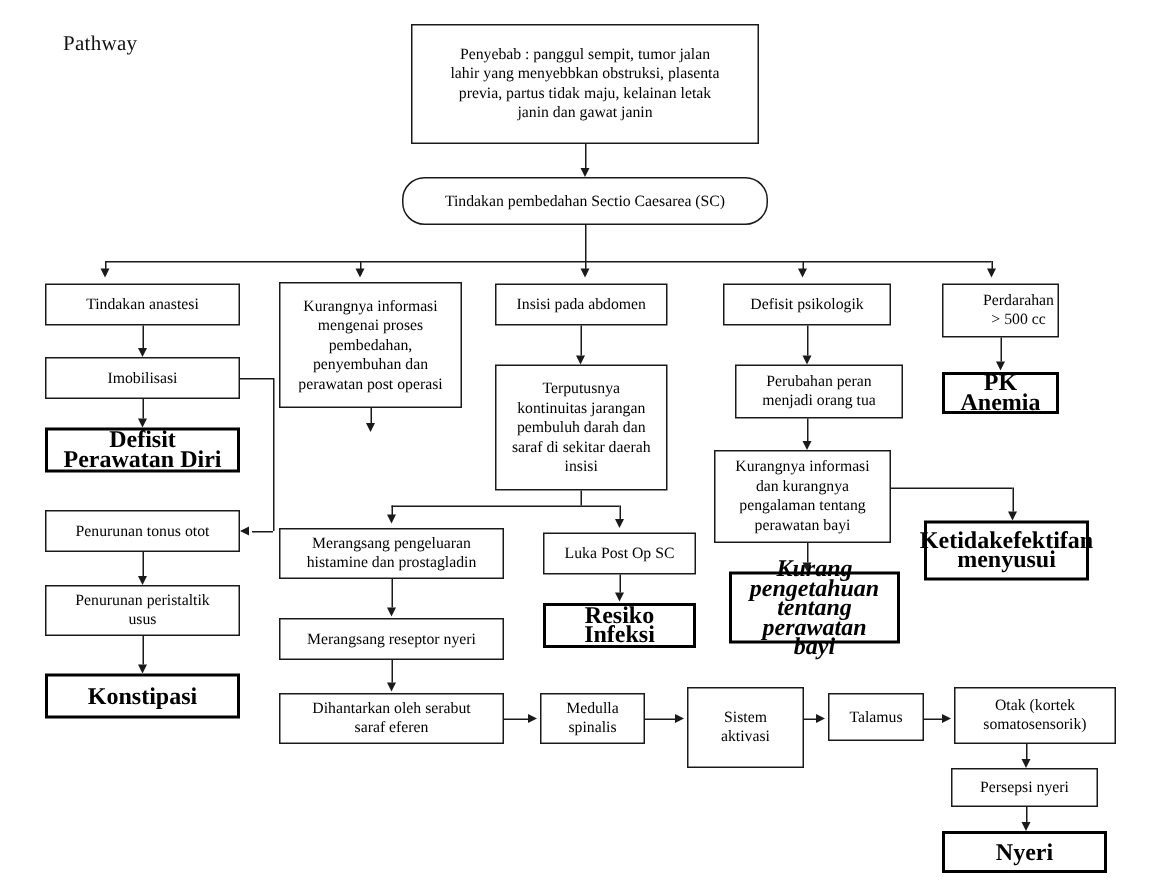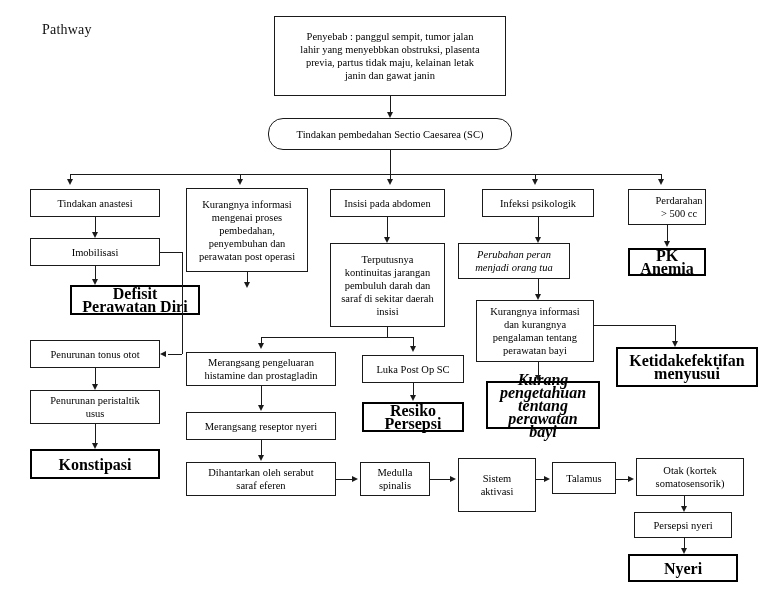--- a/index.html
+++ b/index.html
@@ -82,21 +82,21 @@
   <div class="node" style="left:268px;top:118px;width:244px;height:32px;border-radius:15px;">
       <span class="lbl">Tindakan pembedahan Sectio Caesarea (SC)</span>
     </div>
 
   <div class="node" style="left:30px;top:189px;width:130px;height:28px;">
       <span class="lbl">Tindakan anastesi</span>
     </div>
   <div class="node" style="left:30px;top:238px;width:130px;height:28px;">
       <span class="lbl">Imobilisasi</span>
     </div>
-  <div class="node bold" style="left:30px;top:285px;width:130px;height:30px;margin-left:40px;">
+  <div class="node bold" style="left:30px;top:285px;width:130px;height:30px;">
       <span class="lbl">Defisit Perawatan Diri</span>
     </div>
   <div class="node" style="left:30px;top:340px;width:130px;height:28px;">
       <span class="lbl">Penurunan tonus otot</span>
     </div>
   <div class="node" style="left:30px;top:390px;width:130px;height:34px;">
       <span class="lbl">Penurunan peristaltik
 usus</span>
     </div>
   <div class="node bold" style="left:30px;top:449px;width:130px;height:30px;">
@@ -129,21 +129,21 @@
       <span class="lbl">Terputusnya
 kontinuitas jarangan
 pembuluh darah dan
 saraf di sekitar daerah
 insisi</span>
     </div>
   <div class="node" style="left:362px;top:355px;width:102px;height:28px;">
       <span class="lbl">Luka Post Op SC</span>
     </div>
   <div class="node bold" style="left:362px;top:402px;width:102px;height:30px;">
-      <span class="lbl">Resiko Persepsi</span>
+      <span class="lbl">Resiko Infeksi</span>
     </div>
 
   <div class="node" style="left:360px;top:462px;width:70px;height:34px;">
       <span class="lbl">Medulla
 spinalis</span>
     </div>
   <div class="node" style="left:458px;top:458px;width:78px;height:54px;">
       <span class="lbl">Sistem
 aktivasi</span>
     </div>
@@ -155,23 +155,23 @@
 somatosensorik)</span>
     </div>
   <div class="node" style="left:634px;top:512px;width:98px;height:26px;">
       <span class="lbl">Persepsi nyeri</span>
     </div>
   <div class="node bold" style="left:628px;top:554px;width:110px;height:28px;">
       <span class="lbl">Nyeri</span>
     </div>
 
   <div class="node" style="left:482px;top:189px;width:112px;height:28px;">
-      <span class="lbl">Infeksi psikologik</span>
-    </div>
-  <div class="node" style="left:458px;top:243px;width:112px;height:36px;font-style:italic;">
+      <span class="lbl">Defisit psikologik</span>
+    </div>
+  <div class="node" style="left:490px;top:243px;width:112px;height:36px;">
       <span class="lbl">Perubahan peran
 menjadi orang tua</span>
     </div>
   <div class="node" style="left:476px;top:300px;width:118px;height:62px;">
       <span class="lbl">Kurangnya informasi
 dan kurangnya
 pengalaman tentang
 perawatan bayi</span>
     </div>
   <div class="node bold" style="left:486px;top:381px;width:114px;height:48px;font-style:italic;">
@@ -180,21 +180,21 @@
 bayi</span>
     </div>
 
   <div class="node" style="left:628px;top:189px;width:78px;height:36px;padding-left:28px;">
       <span class="lbl">Perdarahan
 &gt; 500 cc</span>
     </div>
   <div class="node bold" style="left:628px;top:248px;width:78px;height:28px;">
       <span class="lbl">PK Anemia</span>
     </div>
-  <div class="node bold" style="left:616px;top:347px;width:142px;height:40px;font-family:Liberation Serif, serif;">
+  <div class="node bold" style="left:616px;top:347px;width:110px;height:40px;font-family:Liberation Serif, serif;">
       <span class="lbl">Ketidakefektifan
 menyusui</span>
     </div>
 
   <div class="ln v" style="left:390px;top:96px;height:16px;"></div>
   <div class="arw down" style="left:386.5px;top:112px;"></div>
 
   <div class="ln v" style="left:390px;top:150px;height:24px;"></div>
   <div class="ln h" style="left:70px;top:174px;width:591px;"></div>
   <div class="ln v" style="left:70px;top:174px;height:9px;"></div>

